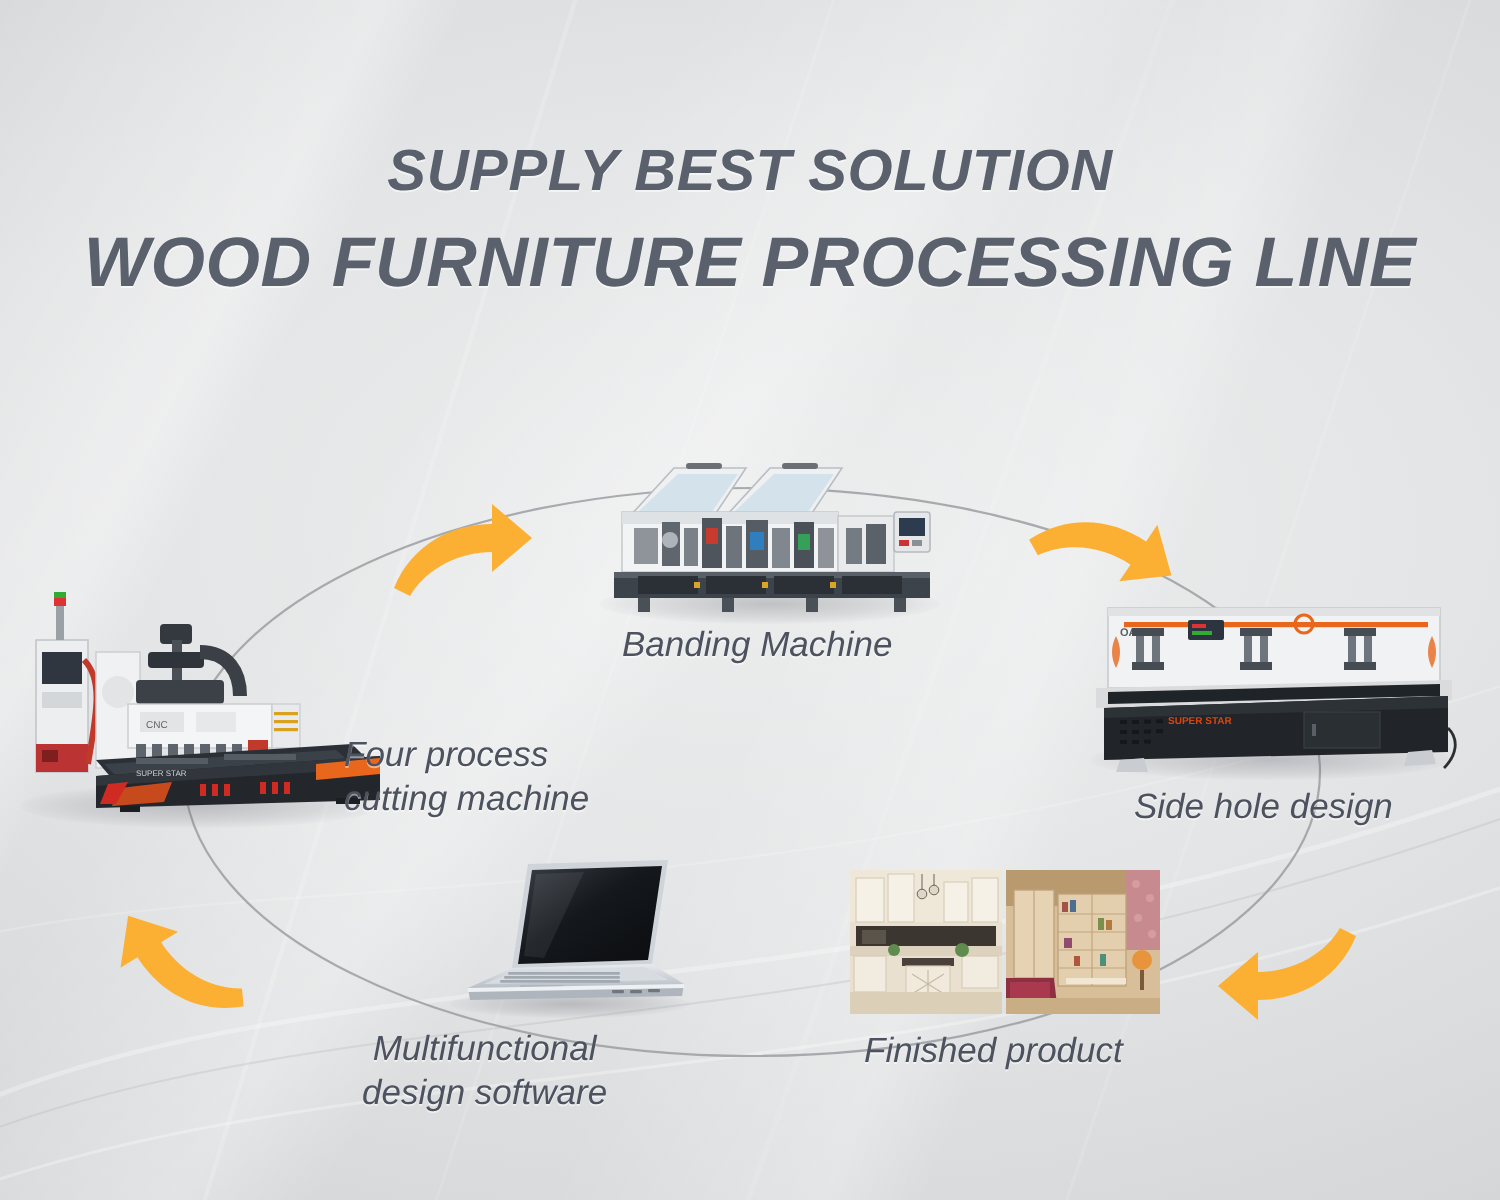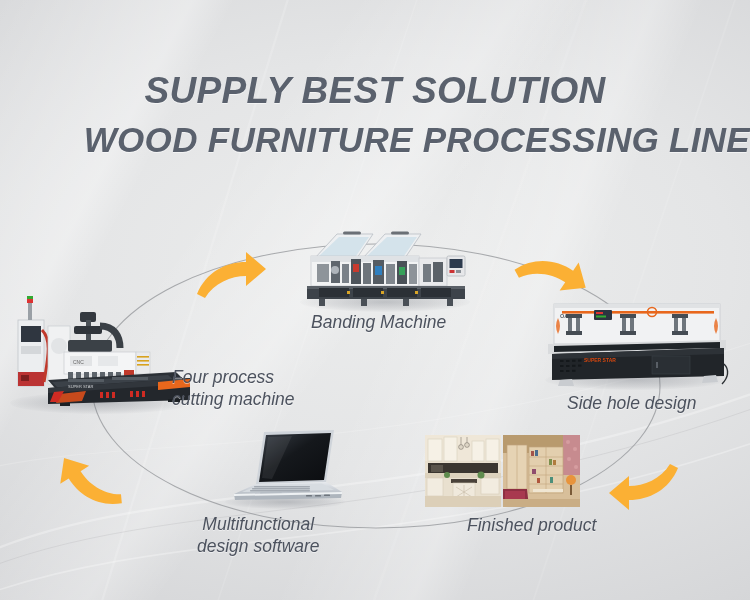--- a/index.html
+++ b/index.html
@@ -23,38 +23,38 @@
     position:absolute;left:0;top:72px;width:750px;text-align:center;
     line-height:1.0;
   }
   .tline{
     display:block;
     font-weight:bold;font-style:italic;
     color:#5a616d;
     letter-spacing:0.3px;
     text-shadow:0 1px 0 rgba(255,255,255,0.55);
   }
-  .tline1{font-size:37px;margin-bottom:13px;}
-  .tline2{font-size:35px;text-align:right;}
+  .tline1{font-size:29px;margin-bottom:13px;}
+  .tline2{font-size:35px;}
 
   
   .lab{
     position:absolute;
     font-style:italic;
     font-size:17.5px;
     color:#4c525e;
     line-height:1.28;
     white-space:pre-line;
     text-shadow:0 1px 0 rgba(255,255,255,0.5);
   }
   .lab-band{left:311px;top:311px;text-align:right;}
   .lab-four{left:172px;top:366px;text-align:left;}
   .lab-side{left:567px;top:392px;}
-  .lab-soft{left:181px;top:513px;text-align:center;margin-left:16px;}
-  .lab-fin{left:432px;top:514px;margin-left:35px;}
+  .lab-soft{left:181px;top:513px;text-align:center;}
+  .lab-fin{left:432px;top:514px;}
 
   
   .node{position:absolute;}
   .node svg{display:block;}
 
   .shadow{
     position:absolute;border-radius:50%;
     background:radial-gradient(ellipse at center, rgba(90,95,105,0.30) 0%, rgba(90,95,105,0.13) 48%, rgba(90,95,105,0) 75%);
     pointer-events:none;
   }

